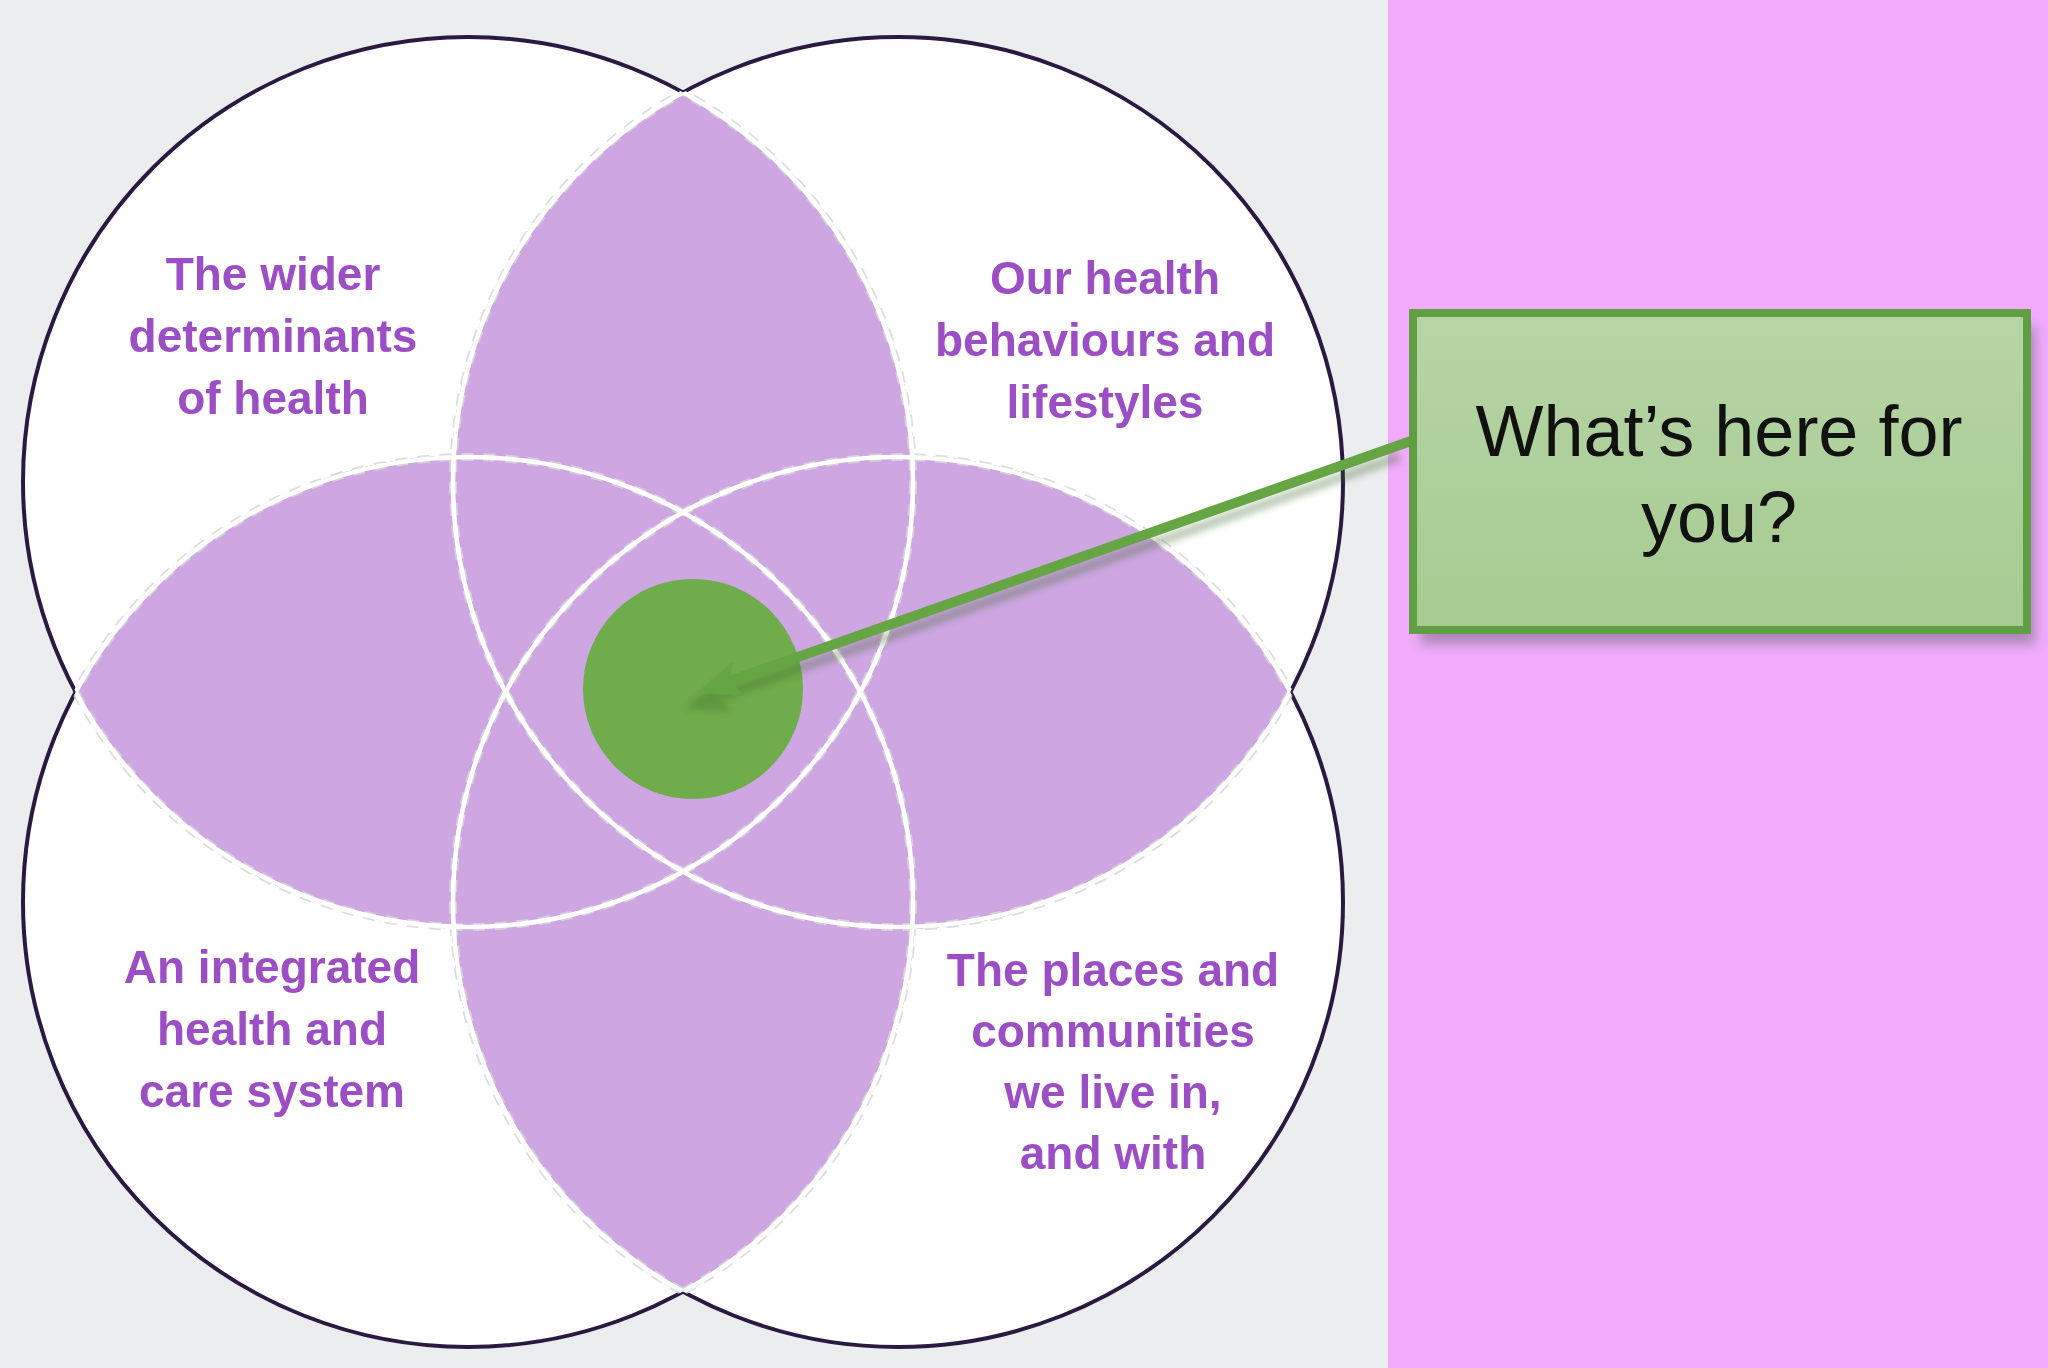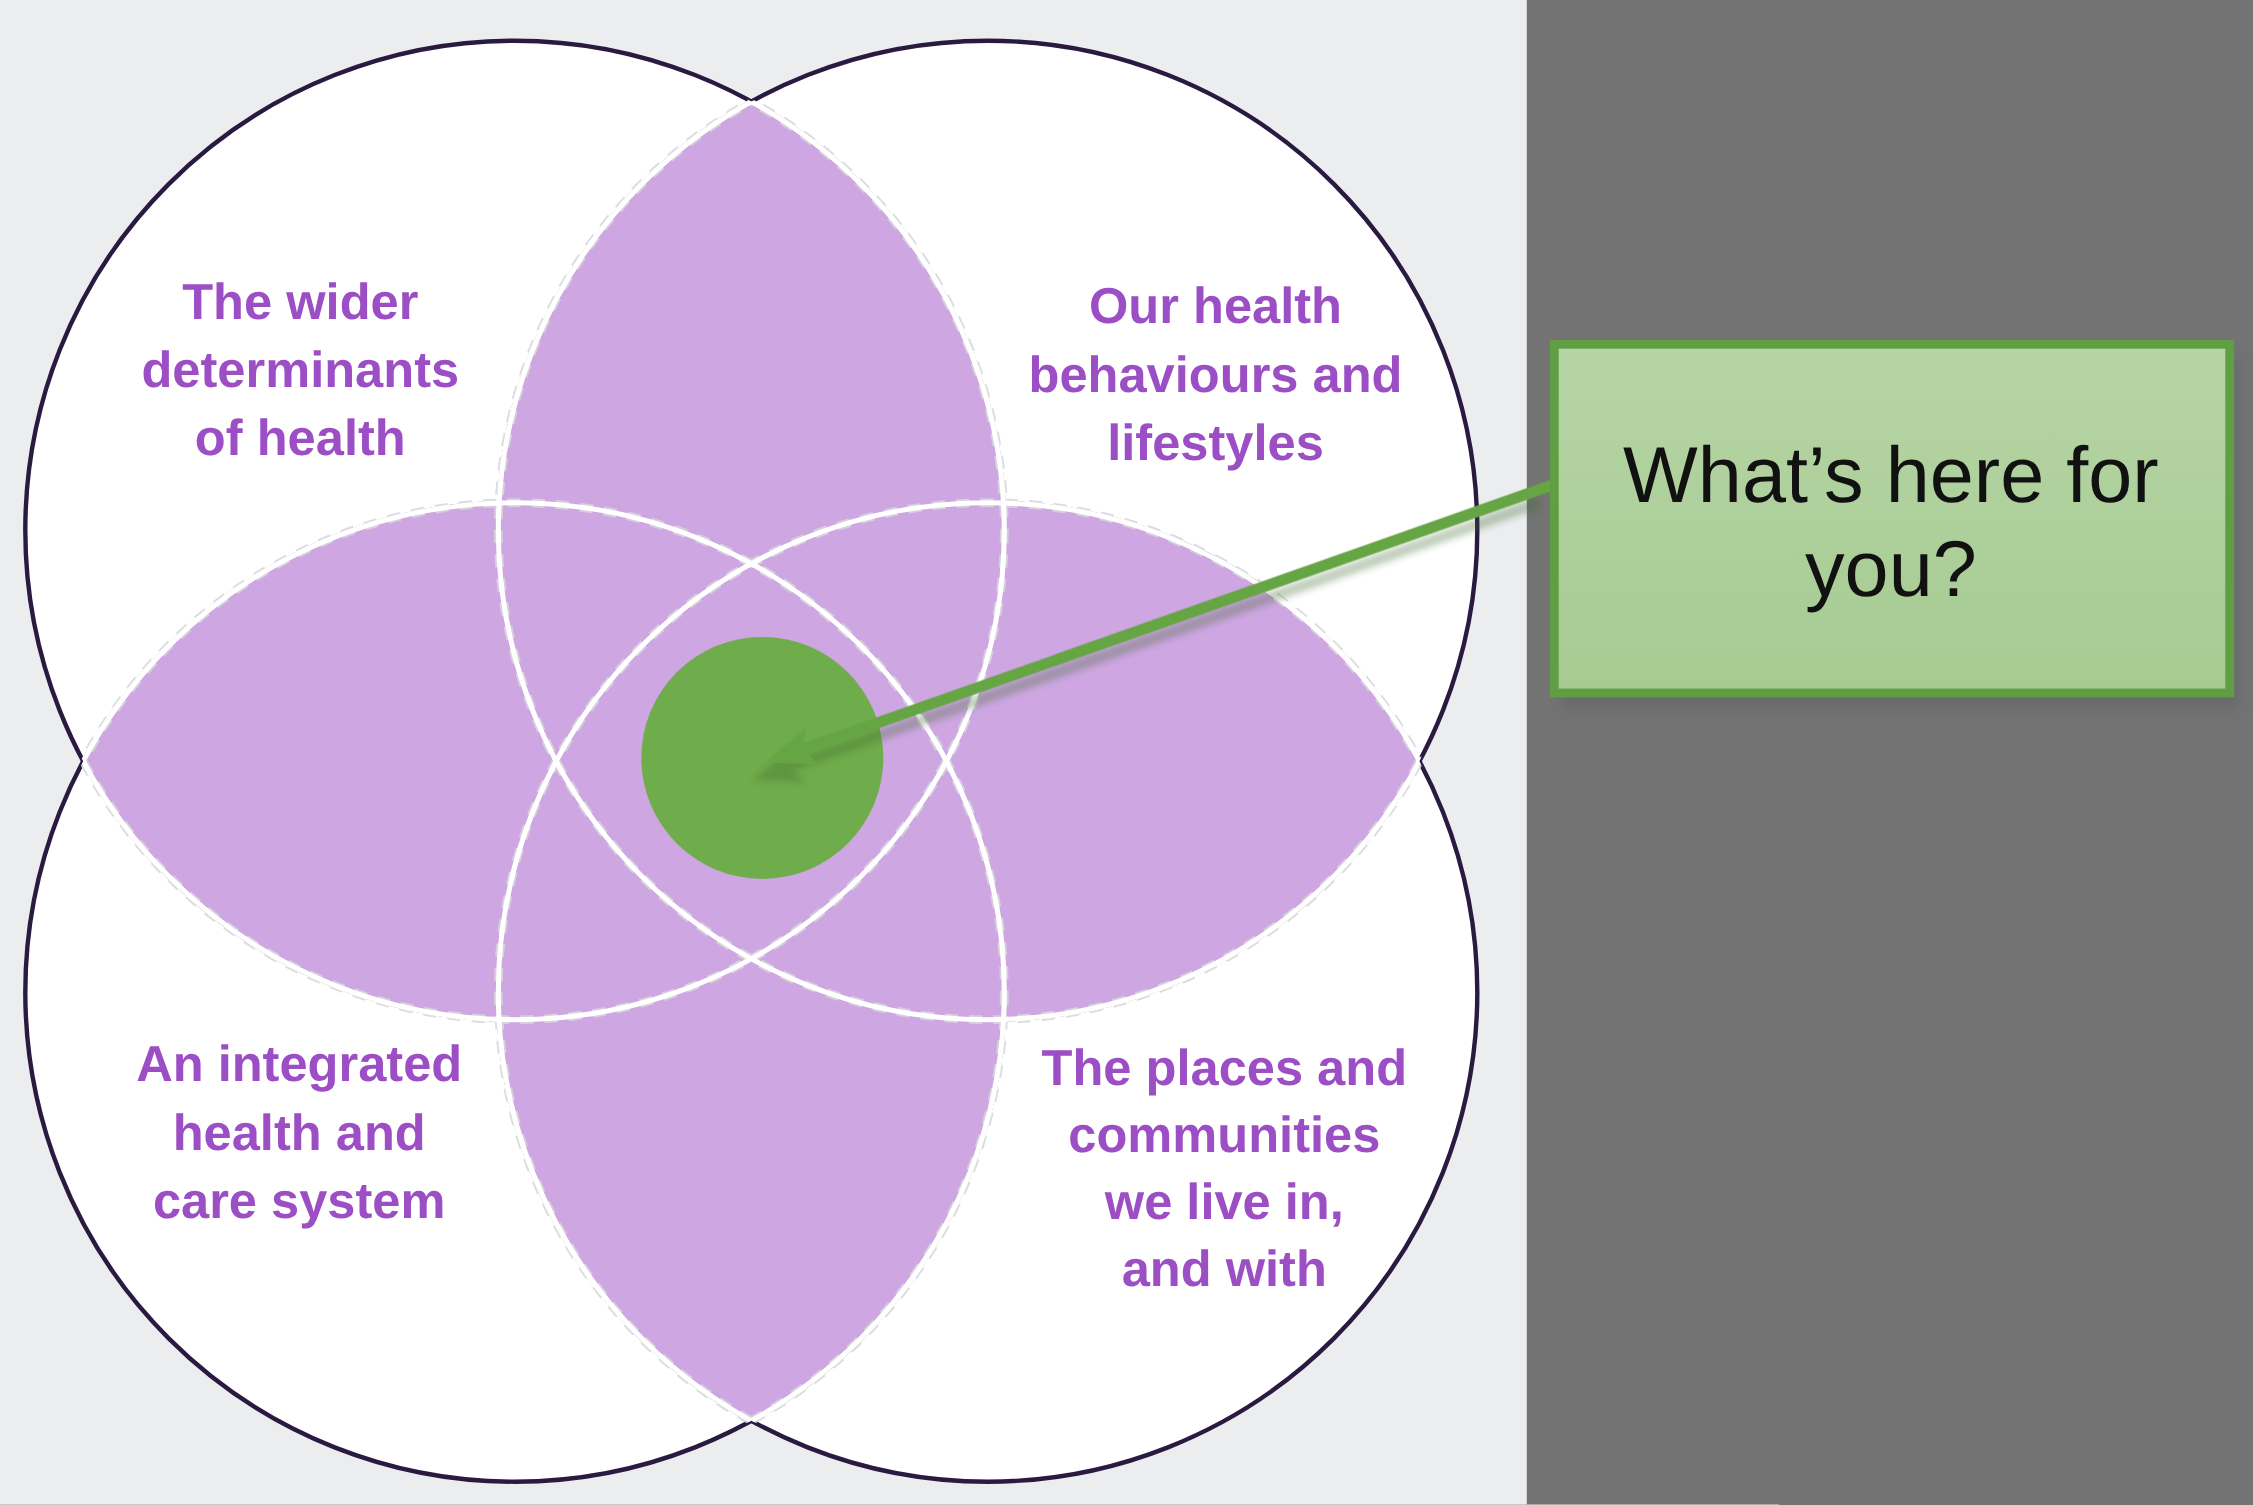--- a/index.html
+++ b/index.html
@@ -1,16 +1,16 @@
 <!DOCTYPE html>
 <html><head>
 <meta charset="utf-8">
 <style>
   html,body{margin:0;padding:0;background:#ffffff;}
-  .stage{position:relative;width:2048px;height:1368px;background:#737373;overflow:hidden;
+  .stage{position:relative;width:2048px;height:1368px;background:#f0abfc;overflow:hidden;
          font-family:"Liberation Sans","DejaVu Sans",sans-serif;}
   svg{display:block}
   .vlabel{font-family:"Liberation Sans","DejaVu Sans",sans-serif;
           font-weight:700;font-size:46px;text-anchor:middle;}
   .callout-line{font-family:"Liberation Sans","DejaVu Sans",sans-serif;
           font-weight:400;font-size:72px;text-anchor:middle;}
 </style>
 </head>
 <body>
 

